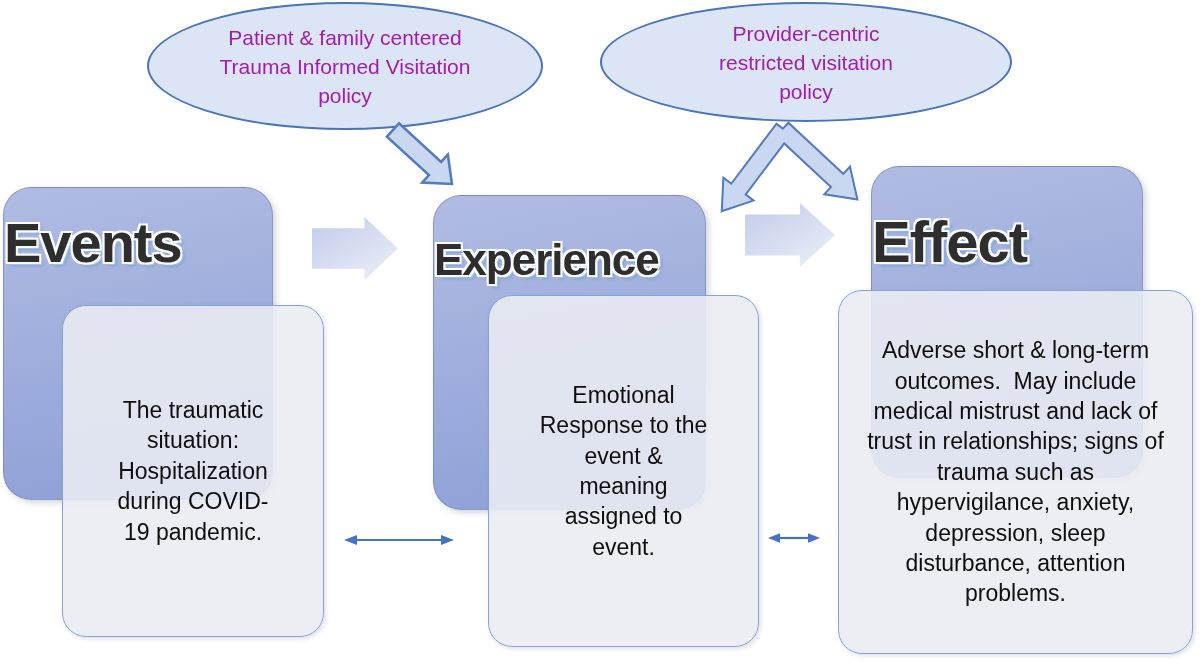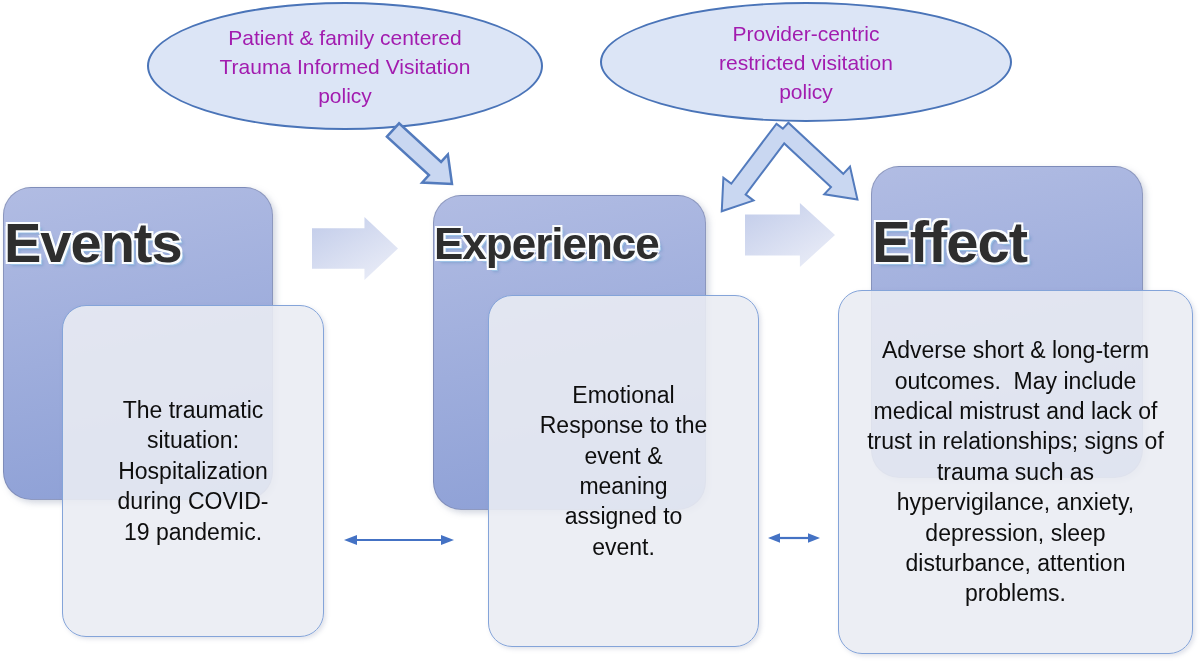--- a/index.html
+++ b/index.html
@@ -50,21 +50,21 @@
     letter-spacing: -1px;
     text-shadow:
       -2px -2px 0 #fafcfe,
        2px -2px 0 #fafcfe,
       -2px  2px 0 #fafcfe,
        2px  2px 0 #fafcfe,
        3px  3px 0 #9cc2e6,
        4px  4px 3px rgba(90, 140, 190, 0.45);
   }
   #stage-events     .stage-title { font-size: 56px; line-height: 56px; padding-top: 27px; }
-  #stage-experience .stage-title { font-size: 44px; line-height: 44px; padding-top: 26px; }
+  #stage-experience .stage-title { font-size: 44px; line-height: 44px; padding-top: 42px; }
   #stage-effect     .stage-title { font-size: 58px; line-height: 58px; padding-top: 46px; }
 
   
   .detail-box {
     position: absolute;
     border-radius: 24px;
     background: var(--detail-box-fill, rgba(234,236,243,0.89));
     border: 1.4px solid var(--detail-box-border, #84a4d9);
     box-shadow: 2px 2px 4px rgba(130, 140, 170, 0.25);
     display: flex;

